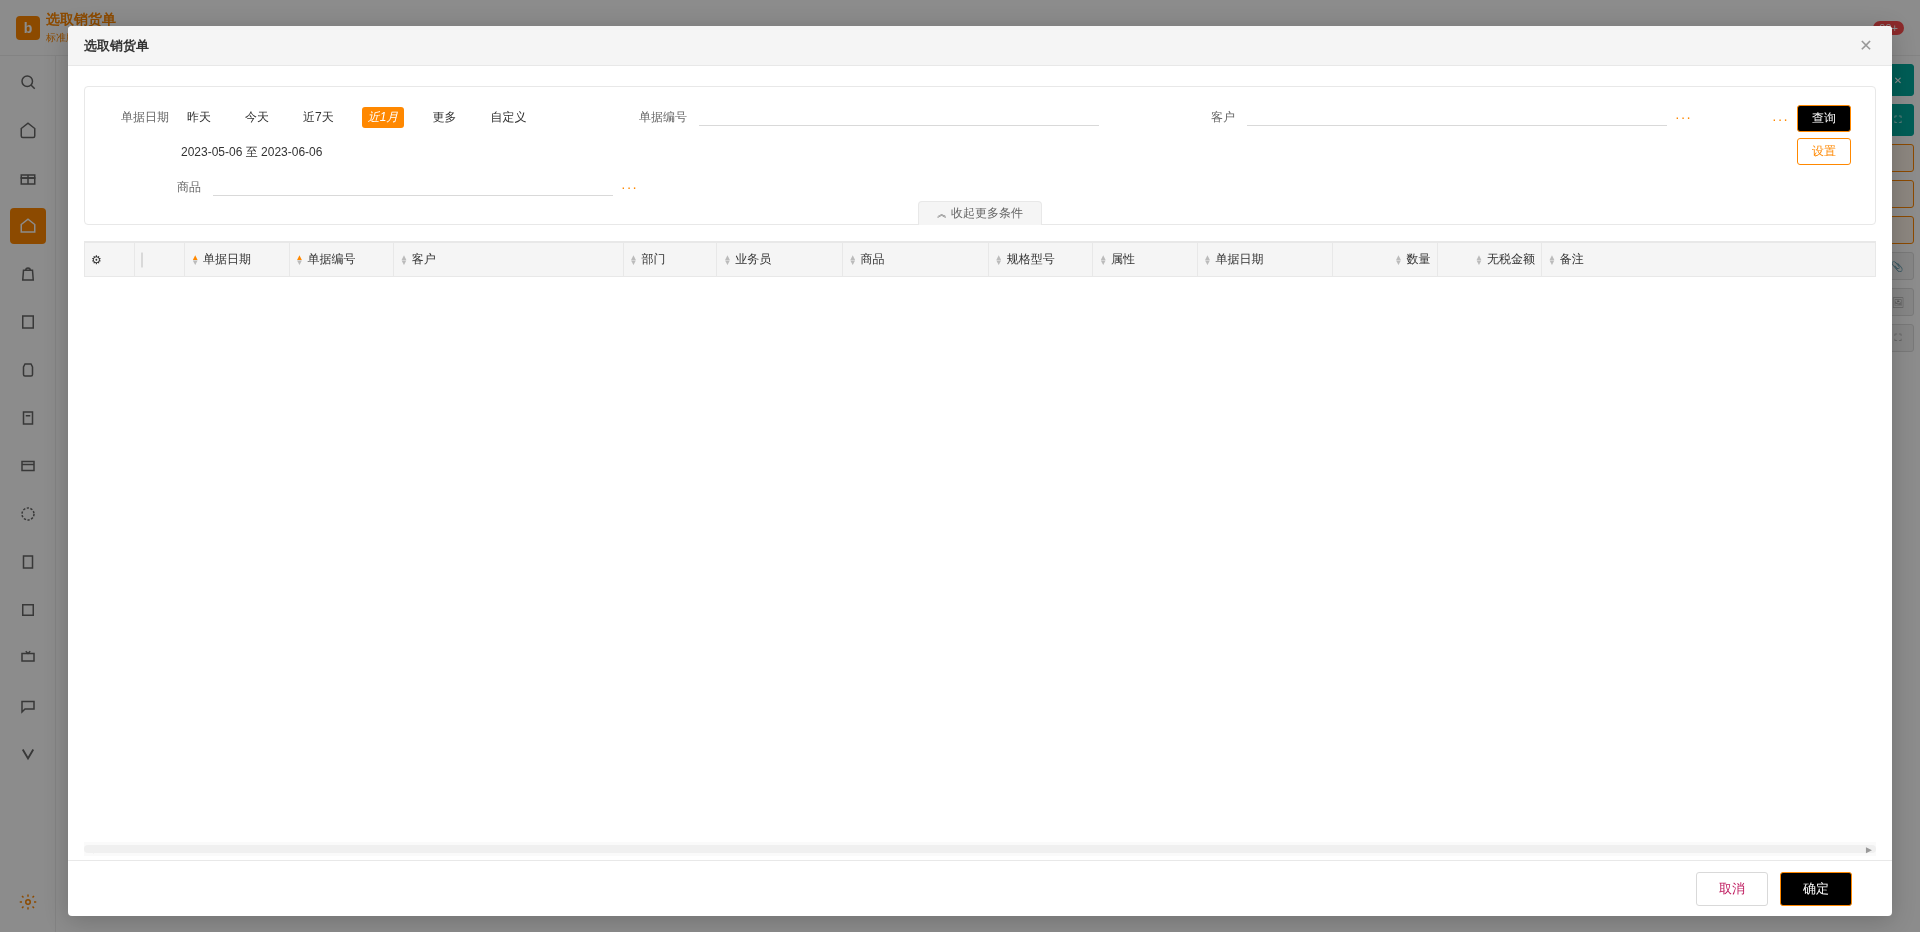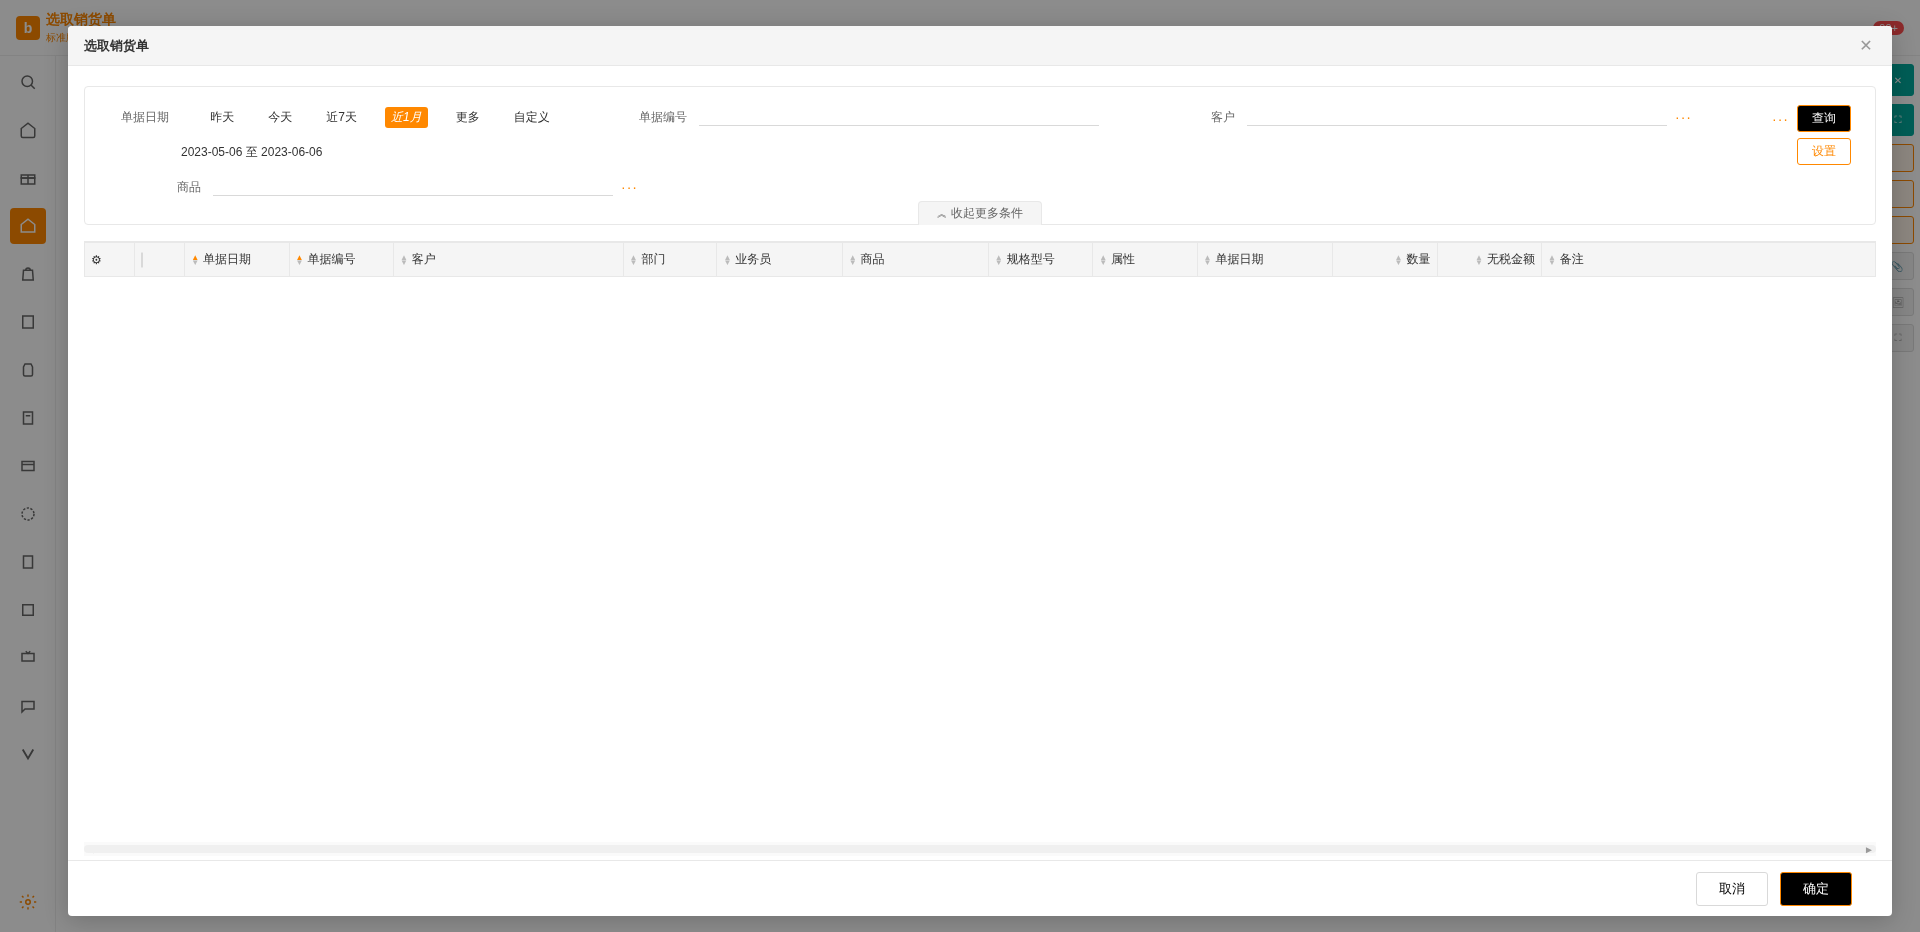--- a/index.html
+++ b/index.html
@@ -36,35 +36,35 @@
     .modal-close { margin-left: auto; width: 20px; height: 20px; display: flex; align-items: center; justify-content: center; cursor: pointer; color: #999; font-size: 16px; }
     
     .modal-body { flex: 1; padding: 20px 0px 0 0px; overflow: hidden; display: flex; flex-direction: column; }
     
     .filter-card { margin: 0 16px 16px 16px; border: 1px solid #e8e8e8; border-radius: 4px; padding: 20px 24px 0 24px; position: relative; }
     .filter-row { display: flex; gap: 48px; margin-bottom: 16px; }
     .filter-item { display: flex; align-items: flex-start; gap: 12px; }
     .filter-label { width: 60px; text-align: right; color: #666; font-size: 12px; padding-top: 2px; }
     .filter-control { flex: 1; }
     
-    .date-presets { display: flex; align-items: center; gap: 22px; flex-wrap: wrap; justify-content: center; }
+    .date-presets { display: flex; align-items: center; gap: 22px; flex-wrap: wrap; }
     .date-preset { padding: 2px 6px; border-radius: 3px; cursor: pointer; color: #333; font-size: 12px; }
     .date-preset.active { background: #ff8800; color: #fff; font-style: italic; }
     .date-range-text { color: #333; font-size: 12px; margin-top: 16px; }
     
     .text-input { border: none; border-bottom: 1px solid #d9d9d9; width: 400px; padding: 2px 0; font-size: 12px; outline: none; background: transparent; }
     .text-input-wide { width: 420px; }
     .input-more { color: #ff8800; cursor: pointer; margin-left: 8px; font-size: 14px; letter-spacing: 1px; }
     
     .filter-actions { position: absolute; right: 24px; top: 18px; display: flex; flex-direction: column; gap: 6px; align-items: flex-end; }
     .filter-actions-row { display: flex; align-items: center; gap: 8px; }
     .btn { padding: 4px 14px; border-radius: 3px; cursor: pointer; font-size: 12px; border: 1px solid transparent; }
     .btn-primary { background: #000000; color: #fff; border-color: #ff8800; }
     .btn-outline { background: #fff; color: #ff8800; border-color: #ff8800; }
-    .btn-default { background: #fff; color: #000000; border-color: #d9d9d9; margin-left: 6px; }
+    .btn-default { background: #fff; color: #be185d; border-color: #d9d9d9; margin-left: 6px; }
     
     .collapse-bar { position: absolute; bottom: -1px; left: 50%; transform: translateX(-50%); background: #f5f5f5; border: 1px solid #e8e8e8; border-bottom: none; border-radius: 4px 4px 0 0; padding: 3px 18px; cursor: pointer; color: #666; font-size: 12px; display: flex; align-items: center; gap: 4px; }
     
     .list-header { display: flex; align-items: center; padding: 0 16px 10px 16px; gap: 12px; }
     .list-title { font-size: 13px; color: #333; font-weight: bold; }
     .list-count { color: #666; font-size: 12px; }
     .list-count .sep { color: #ccc; margin: 0 4px; }
     .list-header-right { margin-left: auto; display: flex; align-items: center; gap: 6px; }
     .checkbox { width: 14px; height: 14px; border: 1px solid #d9d9d9; border-radius: 2px; background: #fff; cursor: pointer; }
     

